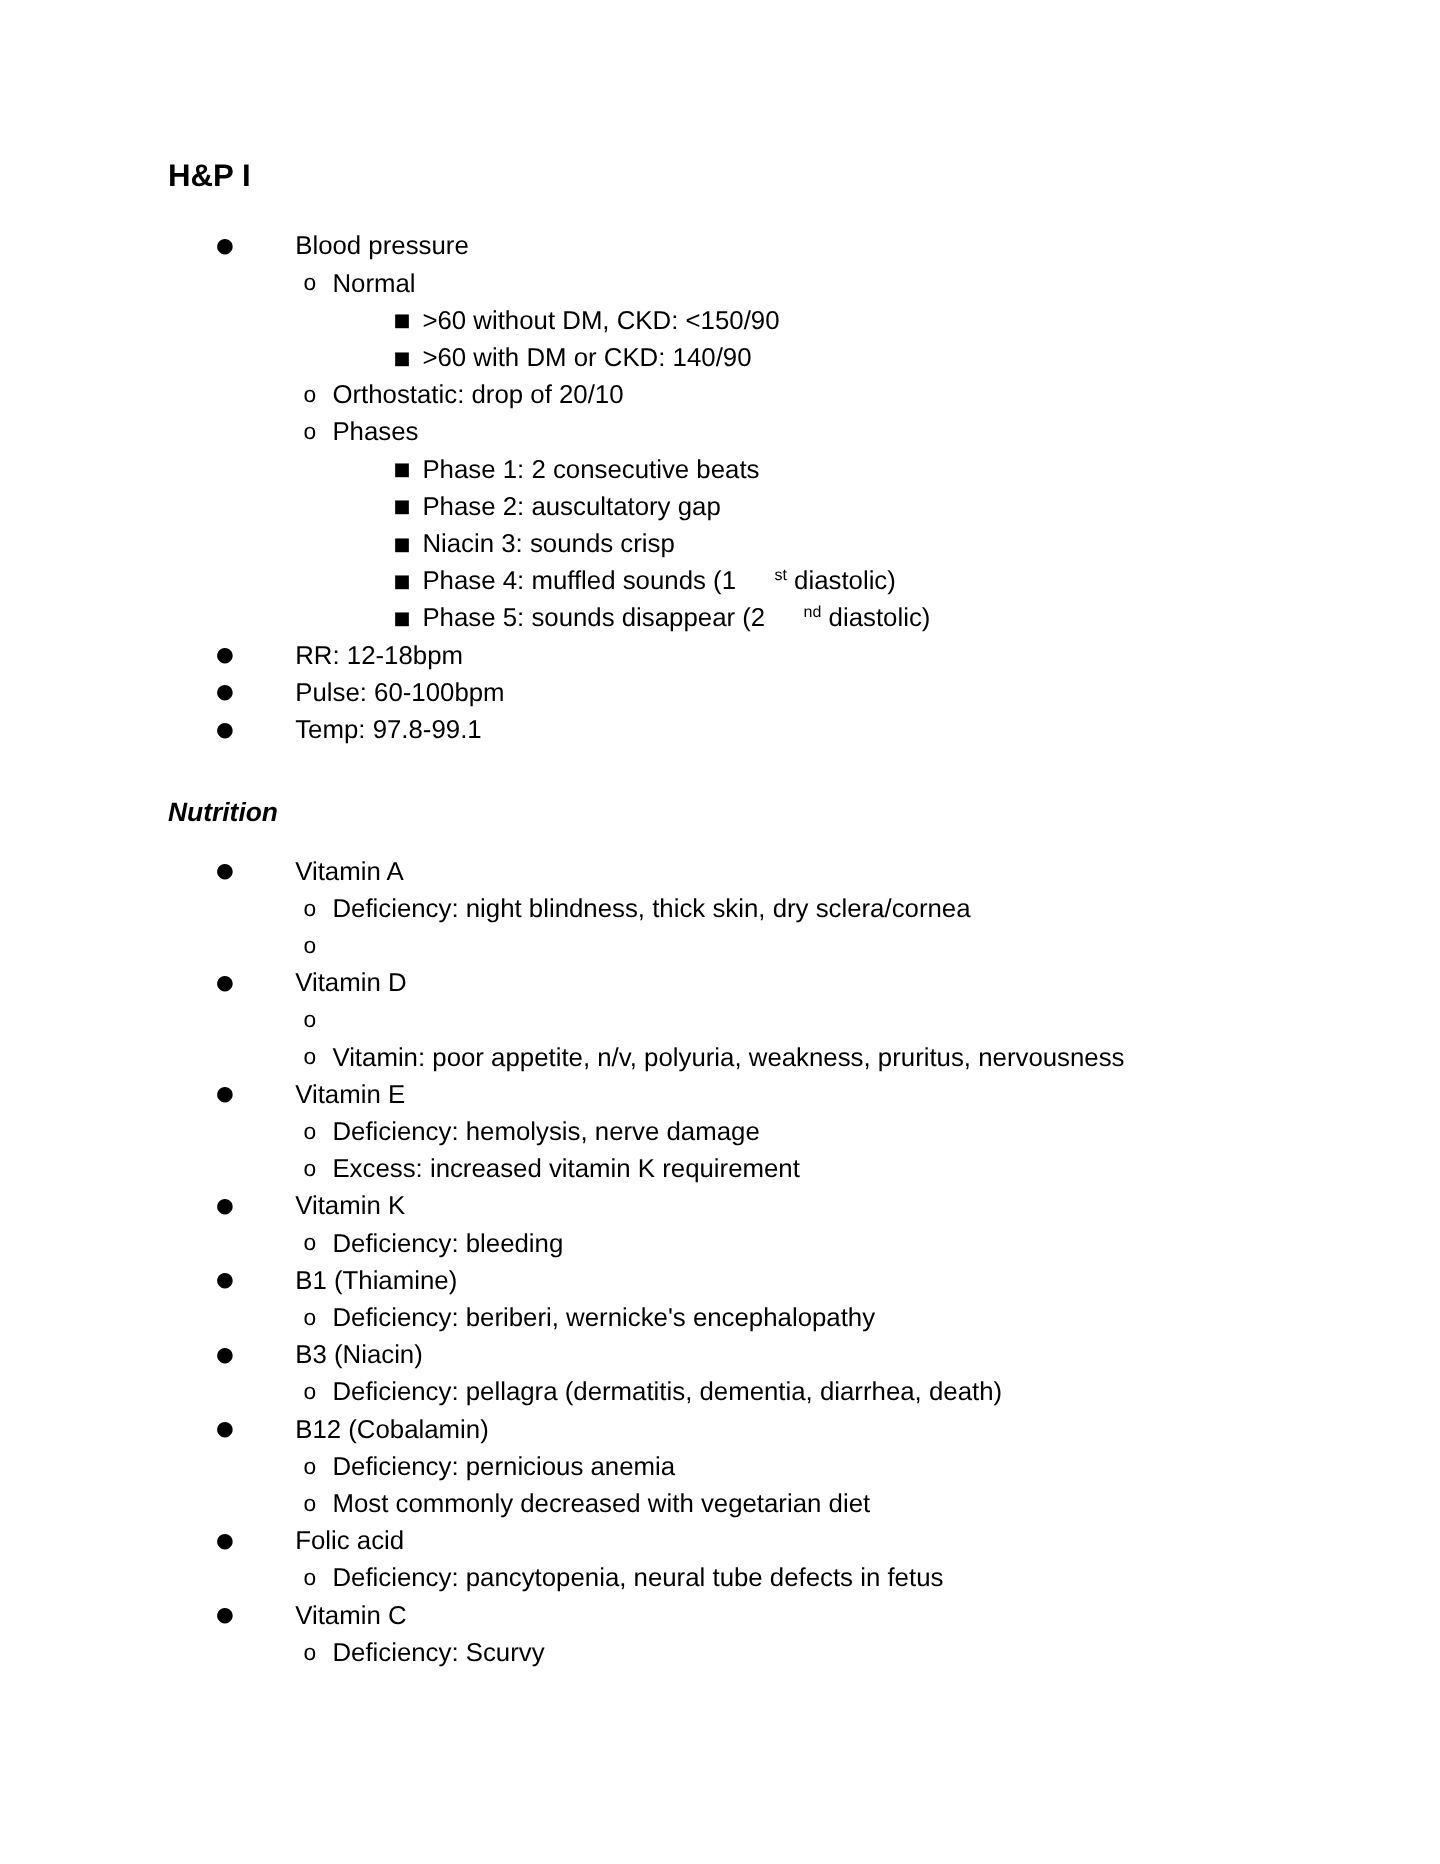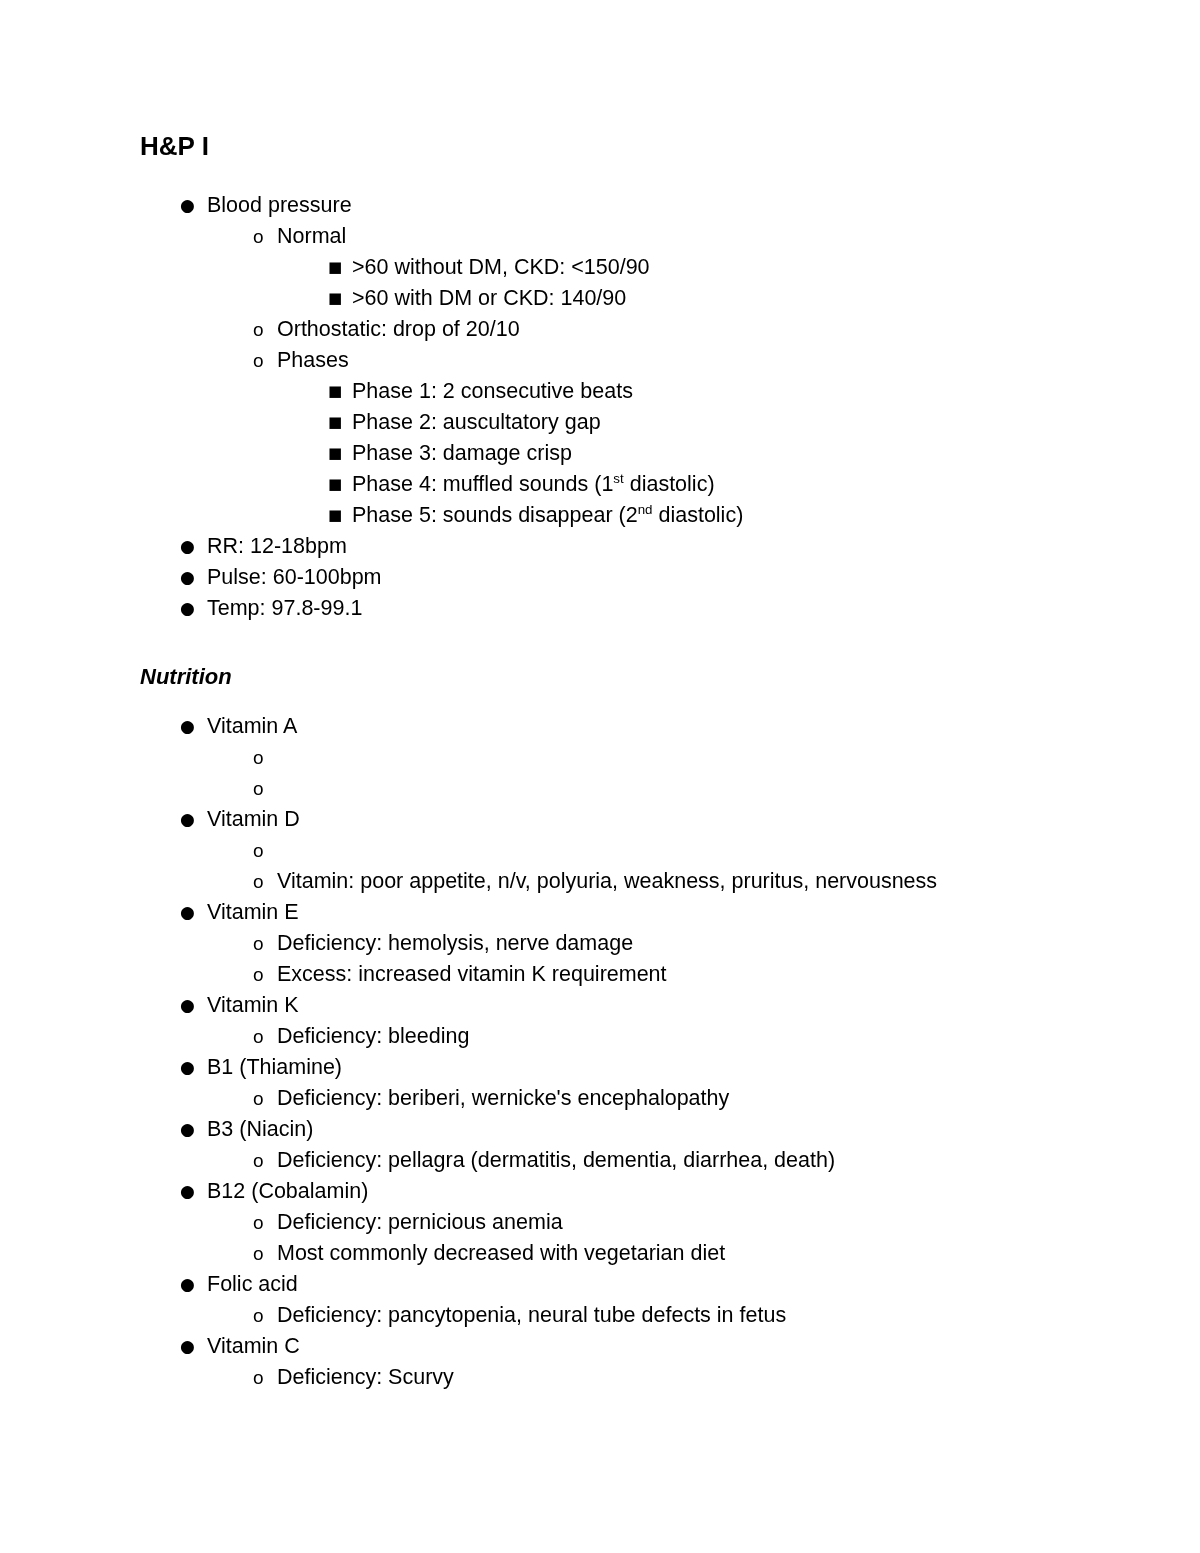--- a/index.html
+++ b/index.html
@@ -76,21 +76,21 @@
     display: block;
   }
 
   
   .l1 > .row > .bullet {
     left: 40px;
     font-size: 17px;
     top: 0px;
   }
   .l1 > .row > .txt {
-    margin-left: 67px;
+    margin-left: 106px;
   }
 
   
   .l2 > .row > .bullet {
     left: 113px;
     font-size: 19px;
     font-family: "Liberation Sans", sans-serif;
     top: 0px;
   }
   .l2 > .row > .txt {
@@ -104,20 +104,21 @@
     top: 0px;
   }
   .l3 > .row > .txt {
     margin-left: 212px;
   }
 
   sup {
     font-size: 0.62em;
     vertical-align: super;
     line-height: 0;
+    margin-left: 32px;
   }
 </style>
 </head>
 <body>
 
 <div class="page">
   <div class="content">
     <h1 class="doc-title">H&amp;P I</h1>
     <div id="sections-root">
         <ul class="lvl lvl-1">
@@ -167,21 +168,21 @@
                   </li>
                   <li class="item l3">
                     <div class="row">
                       <span class="bullet">■</span>
                       <span class="txt">Phase 2: auscultatory gap</span>
                     </div>
                   </li>
                   <li class="item l3">
                     <div class="row">
                       <span class="bullet">■</span>
-                      <span class="txt">Phase 3: damage crisp</span>
+                      <span class="txt">Niacin 3: sounds crisp</span>
                     </div>
                   </li>
                   <li class="item l3">
                     <div class="row">
                       <span class="bullet">■</span>
                       <span class="txt"><span>Phase 4: muffled sounds (1</span><sup>st</sup><span> diastolic)</span></span>
                     </div>
                   </li>
                   <li class="item l3">
                     <div class="row">
@@ -216,20 +217,21 @@
         <ul class="lvl lvl-1">
           <li class="item l1">
             <div class="row">
               <span class="bullet">●</span>
               <span class="txt">Vitamin A</span>
             </div>
             <ul class="lvl lvl-2">
               <li class="item l2">
                 <div class="row">
                   <span class="bullet">o</span>
+                  <span class="txt">Deficiency: night blindness, thick skin, dry sclera/cornea</span>
                 </div>
               </li>
               <li class="item l2">
                 <div class="row">
                   <span class="bullet">o</span>
                 </div>
               </li>
             </ul>
           </li>
           <li class="item l1">

